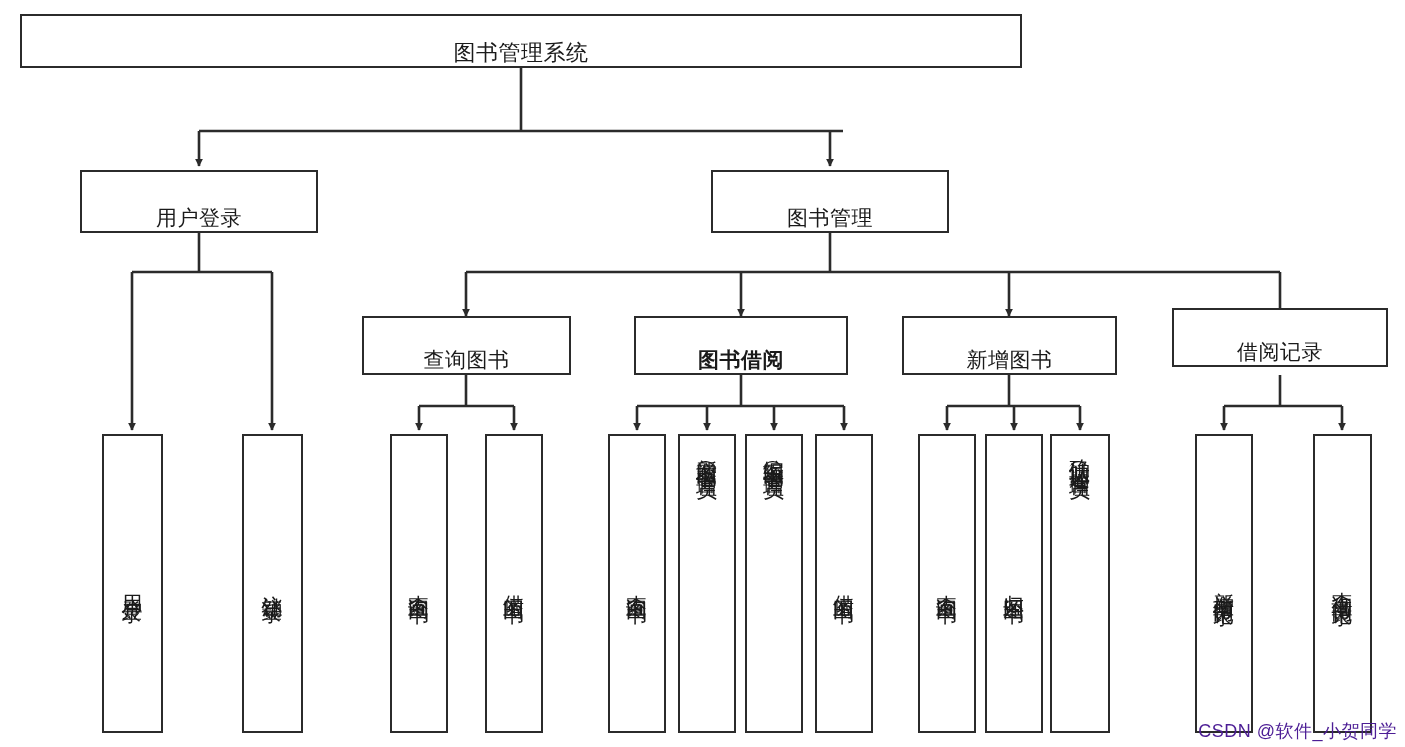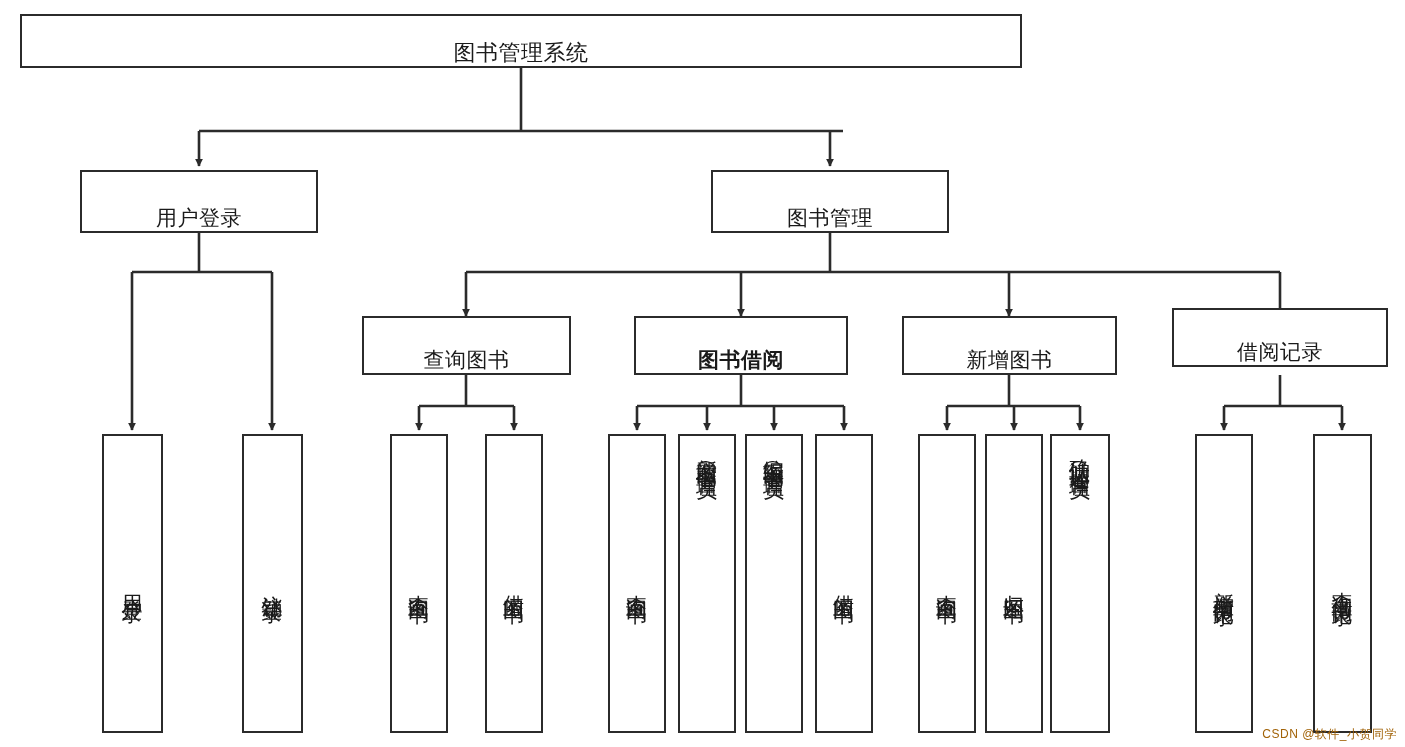--- a/index.html
+++ b/index.html
@@ -65,22 +65,22 @@
   }
   
   .node.vert.centered {
     align-items: center;
     padding-top: 0;
   }
   #watermark {
     position: absolute;
     right: 8px;
     bottom: 4px;
-    font-size: 12px;
-    color: #a16207;
+    font-size: 18px;
+    color: #4c1d95;
     letter-spacing: 0.5px;
     white-space: nowrap;
     user-select: none;
   }
 </style>
 </head>
 <body>
 
 <div id="diagram-root">
 

